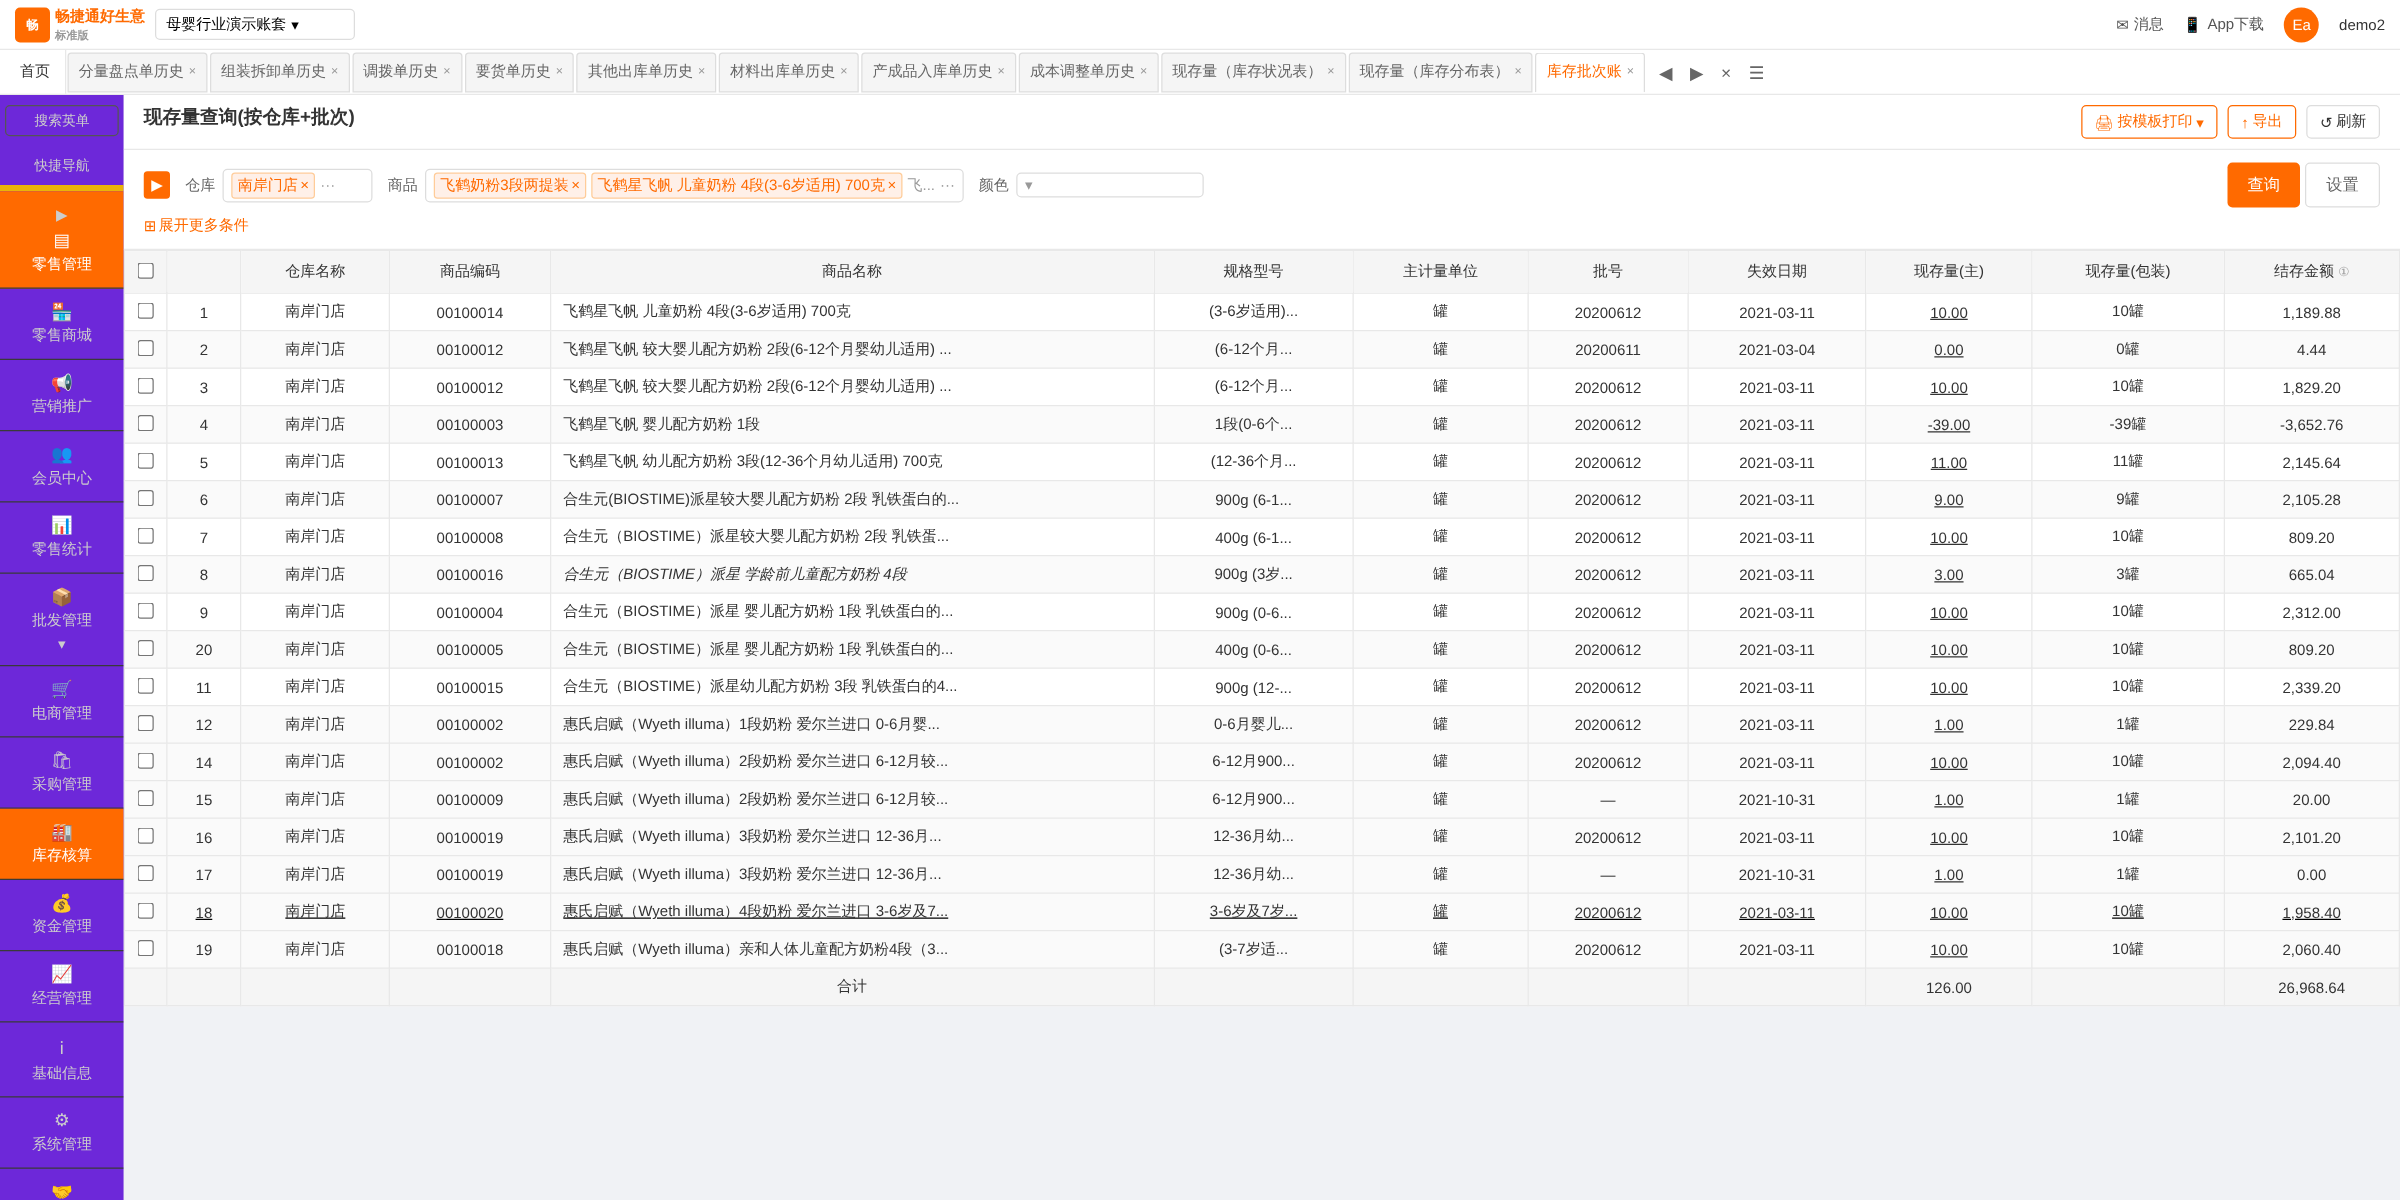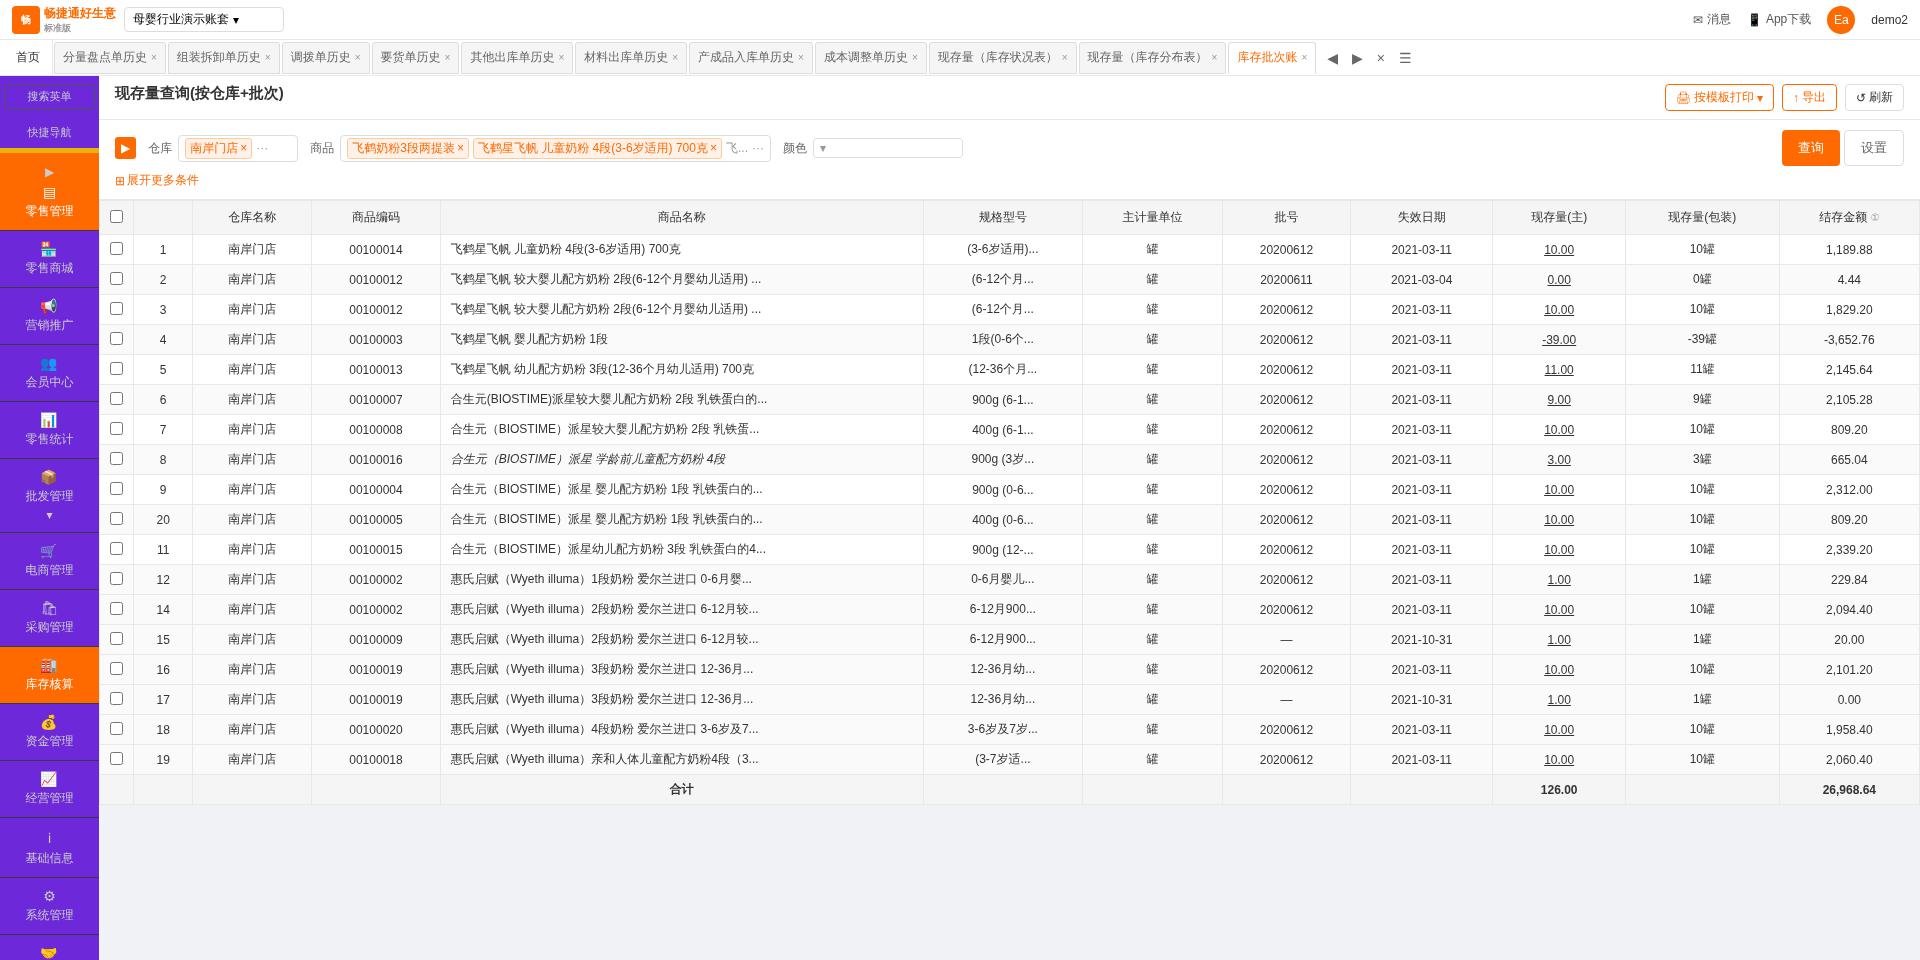--- a/index.html
+++ b/index.html
@@ -61,21 +61,21 @@
 
     
     .table-area { flex: 1; overflow: auto; padding: 0; }
     .data-table { width: 100%; border-collapse: collapse; background: #fff; }
     .data-table th { background: #f5f5f5; border: 1px solid #e8e8e8; padding: 8px 10px; text-align: center; font-weight: 500; color: #333; white-space: nowrap; position: sticky; top: 0; z-index: 1; }
     .data-table td { border: 1px solid #e8e8e8; padding: 6px 10px; text-align: center; color: #333; }
     .data-table tr:nth-child(even) { background: #fafafa; }
     .row-num { color: #999; }
     .negative { color: #e74c3c; }
     .link-text { color: #1890ff; cursor: pointer; text-decoration: underline; }
-    .footer-row { background: #f5f5f5 !important; font-weight: bold; }
+    .footer-row { background: #f5f5f5 !important; font-weight: normal; }
     .th-checkbox { width: 30px; }
     .arrow-btn { background: #ff6a00; color: white; border: none; border-radius: 3px; padding: 4px 6px; cursor: pointer; font-size: 12px; }
     .query-btn-big { background: #ff6a00; color: white; border: none; border-radius: 4px; padding: 8px 16px; cursor: pointer; font-size: 13px; font-weight: 500; }
     .settings-btn { background: #fff; color: #666; border: 1px solid #ddd; border-radius: 4px; padding: 8px 16px; cursor: pointer; font-size: 13px; }
     .info-icon { color: #999; font-size: 10px; cursor: pointer; }
   </style>
 </head>
 <body>
 
 <div class="top-bar">
@@ -538,21 +538,21 @@
       <td>00100019</td>
       <td style="text-align:left;max-width:280px;overflow:hidden;text-overflow:ellipsis;white-space:nowrap;">惠氏启赋（Wyeth illuma）3段奶粉 爱尔兰进口 12-36月...</td>
       <td>12-36月幼...</td>
       <td>罐</td>
       <td>—</td>
       <td>2021-10-31</td>
       <td class="link-text">1.00</td>
       <td class="">1罐</td>
       <td class="">0.00</td>
     </tr>
-            <tr style="background: rgb(250, 250, 250);">
+            <tr style="background: rgb(250, 250, 250); text-decoration: underline;">
       <td><input type="checkbox" style=""></td>
       <td class="row-num">18</td>
       <td>南岸门店</td>
       <td>00100020</td>
       <td style="text-align:left;max-width:280px;overflow:hidden;text-overflow:ellipsis;white-space:nowrap;">惠氏启赋（Wyeth illuma）4段奶粉 爱尔兰进口 3-6岁及7...</td>
       <td>3-6岁及7岁...</td>
       <td>罐</td>
       <td>20200612</td>
       <td>2021-03-11</td>
       <td class="link-text">10.00</td>

